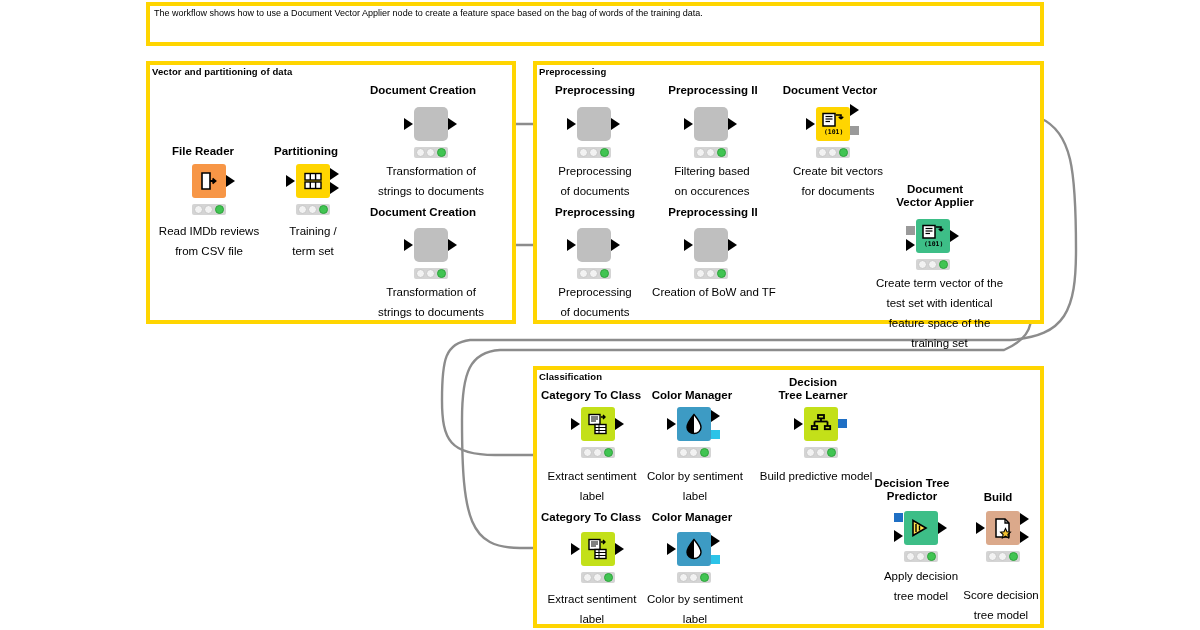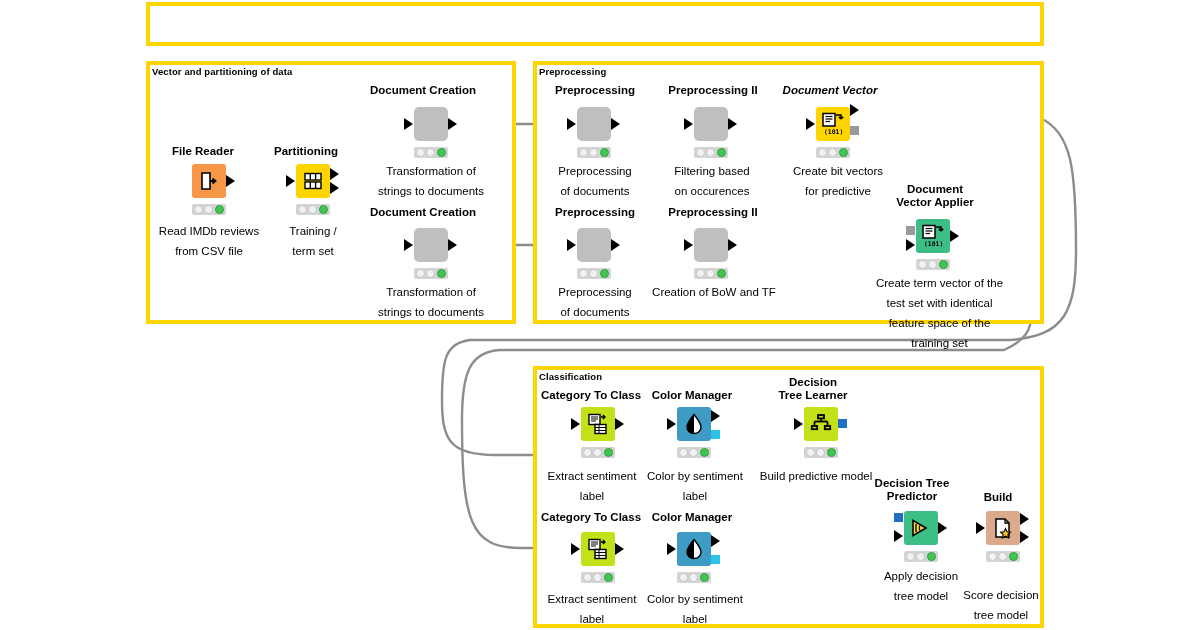--- a/index.html
+++ b/index.html
@@ -95,20 +95,21 @@
 
     <path d="M724,541 C790,536 840,536 896,536"></path>
 
     <line x1="942" y1="528" x2="978" y2="528"></line>
 
     <line x1="1024" y1="519" x2="1032" y2="519"></line>
     <line x1="1024" y1="537" x2="1032" y2="537"></line>
   </svg>
 
   <div class="annot" style="left:146px;top:2px;width:898px;height:44px;"></div>
+  <div class="annot-body" style="left:154px;top:7px;width:880px;">The workflow shows how to use a Document Vector Applier node to create a feature space based on the bag of words of the training data.</div>
 
   <div class="annot" style="left:146px;top:61px;width:370px;height:263px;"></div>
   <div class="annot-title" style="left:152px;top:66px;">Vector and partitioning of data</div>
 
   <div class="annot" style="left:533px;top:61px;width:511px;height:263px;"></div>
   <div class="annot-title" style="left:539px;top:66px;">Preprocessing</div>
 
   <div class="annot" style="left:533px;top:366px;width:511px;height:262px;"></div>
   <div class="annot-title" style="left:539px;top:371px;">Classification</div>
 
@@ -208,21 +209,21 @@
     <div class="node-status" style="left:694px;top:147px;">
       <span class="led"></span>
       <span class="led"></span>
       <span class="led green"></span>
     </div>
     <div class="node-desc" style="left:651px;top:161px;width:122px;">Filtering based
 on occurences</div>
   </div>
 
   <div class="node">
-    <div class="node-title" style="left:770px;top:84px;width:120px;font-style:italic;">Document Vector</div>
+    <div class="node-title" style="left:770px;top:84px;width:120px;">Document Vector</div>
     <div class="port-in" style="left:806px;top:118px;"></div>
     <div class="node-box" style="left:816px;top:107px;background:#FFD500;">
       <span class="icon">
         <svg width="26" height="24" viewBox="0 0 26 24">
           <rect x="3" y="1.5" width="12" height="12.5" fill="#fff" stroke="#000" stroke-width="1.5"></rect>
           <line x1="5.5" y1="4.5" x2="12.5" y2="4.5" stroke="#000" stroke-width="1.2"></line>
           <line x1="5.5" y1="7" x2="12.5" y2="7" stroke="#000" stroke-width="1.2"></line>
           <line x1="5.5" y1="9.5" x2="10" y2="9.5" stroke="#000" stroke-width="1.2"></line>
           <path d="M16 3 h5 v4 M21 7 l-2.2 -2.2 M21 7 l2.2 -2.2" stroke="#000" stroke-width="1.6" fill="none"></path>
           <text x="4" y="21.5" font-family="DejaVu Sans Mono, monospace" font-size="6.4" font-weight="bold">(101)</text>
@@ -230,21 +231,21 @@
       </span>
     </div>
     <div class="port-out" style="left:850px;top:104px;"></div>
     <div class="port-sq gray" style="left:850px;top:126px;"></div>
     <div class="node-status" style="left:816px;top:147px;">
       <span class="led"></span>
       <span class="led"></span>
       <span class="led green"></span>
     </div>
     <div class="node-desc" style="left:773px;top:161px;width:130px;">Create bit vectors
-for predictive</div>
+for documents</div>
   </div>
 
   <div class="node">
     <div class="node-title" style="left:535px;top:206px;width:120px;">Preprocessing</div>
     <div class="port-in" style="left:567px;top:239px;"></div>
     <div class="node-box meta" style="left:577px;top:228px;"></div>
     <div class="port-out" style="left:611px;top:239px;"></div>
     <div class="node-status" style="left:577px;top:268px;">
       <span class="led"></span>
       <span class="led"></span>

